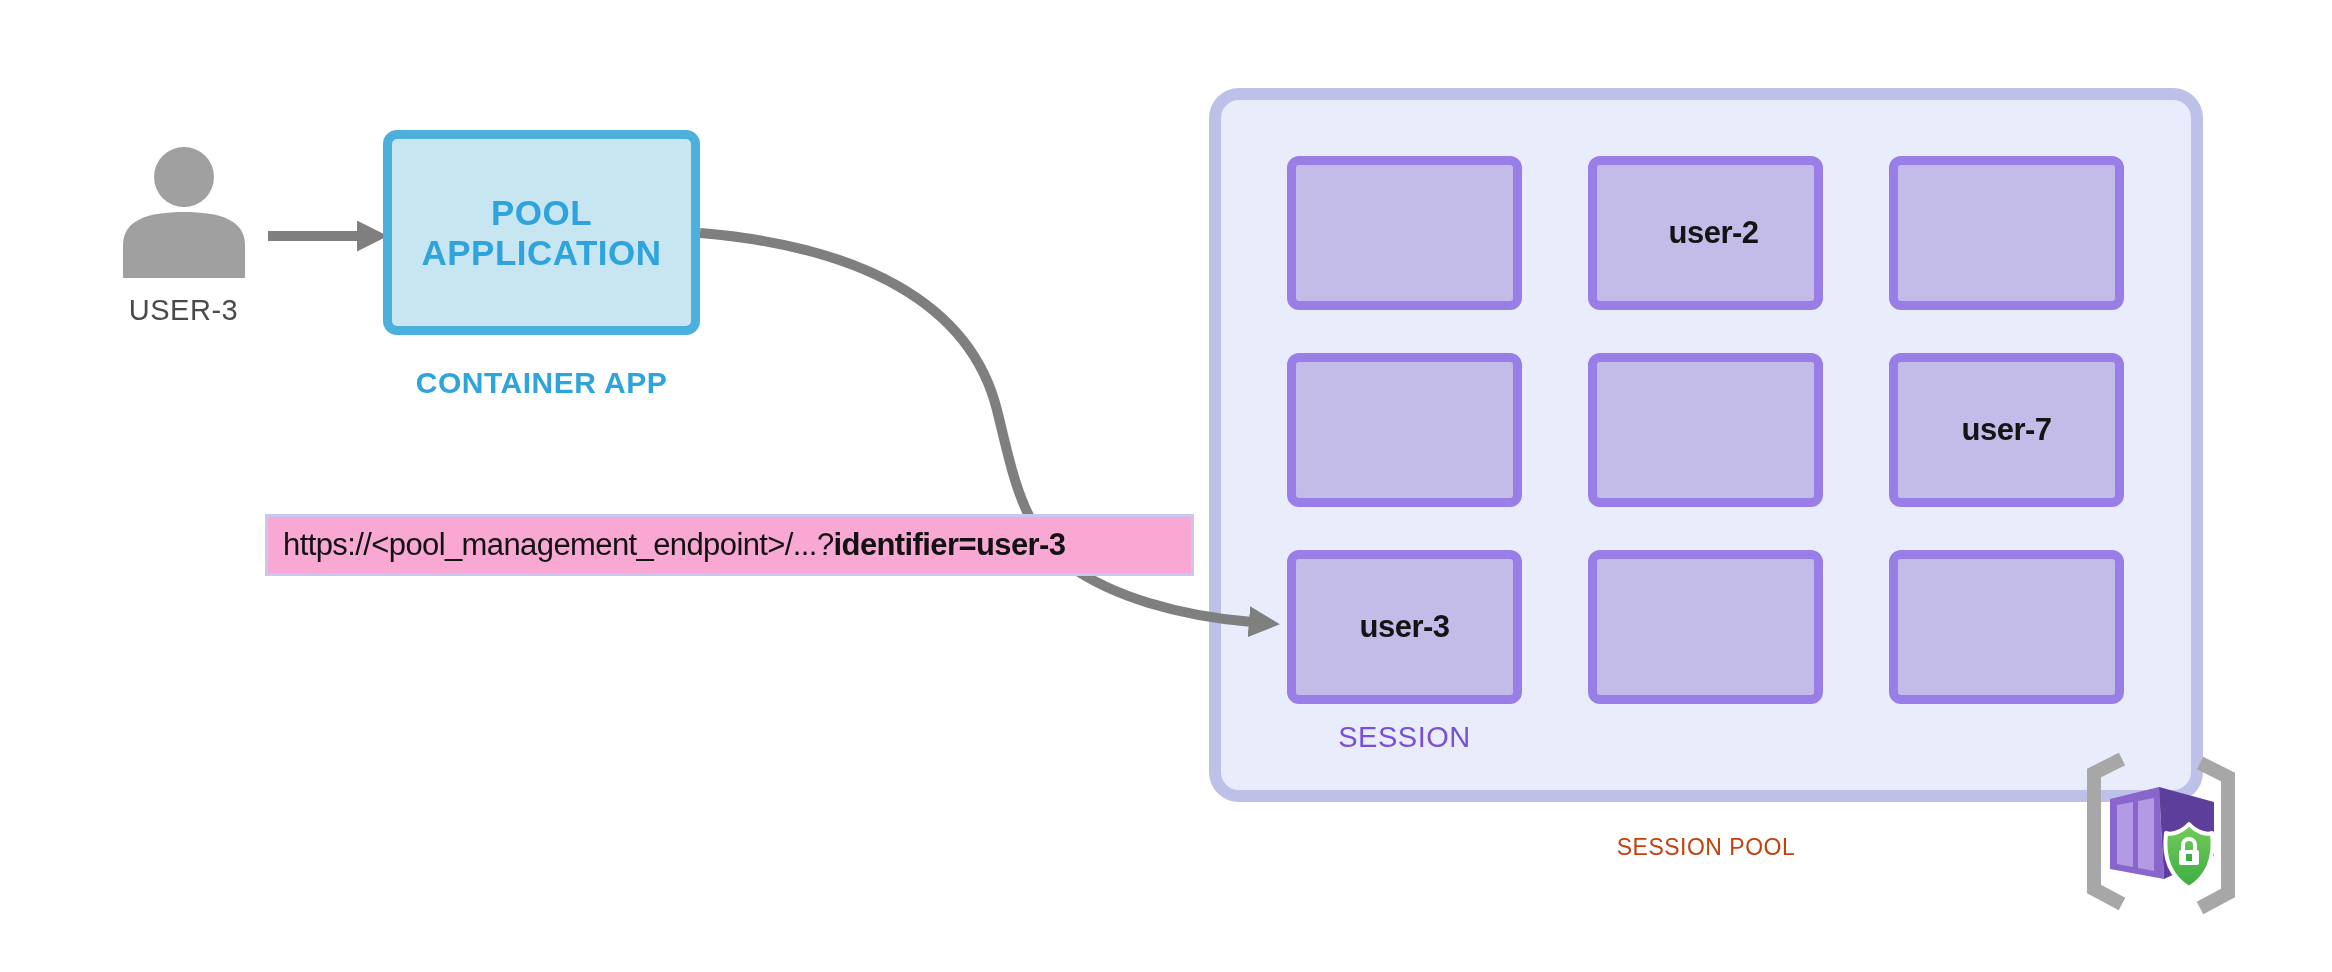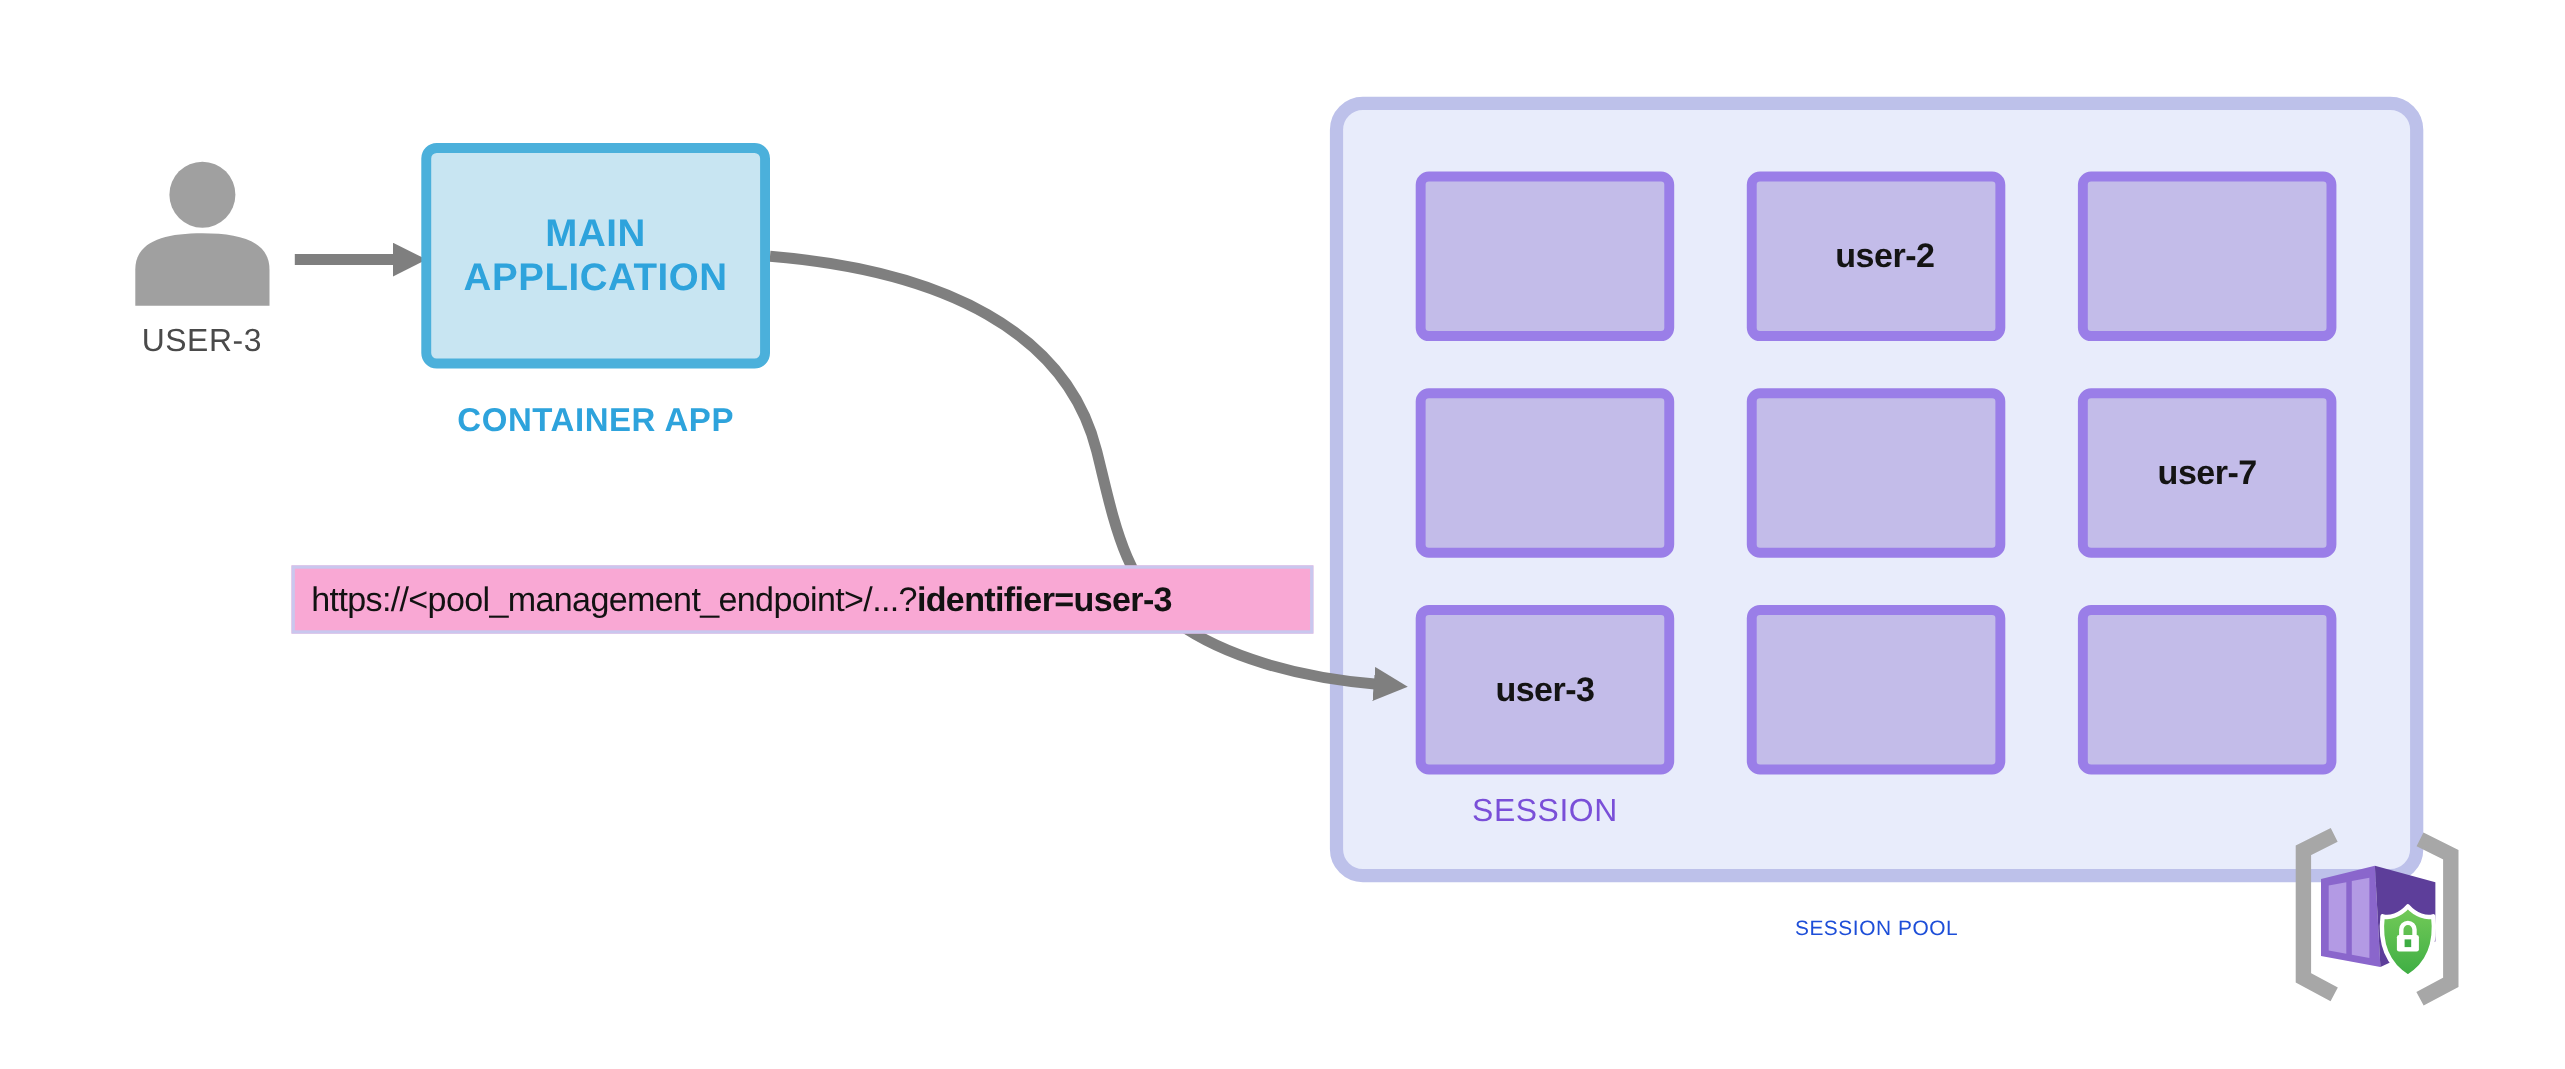--- a/index.html
+++ b/index.html
@@ -56,21 +56,21 @@
   }
   .r0{top:56px;} .r1{top:253px;} .r2{top:450px;}
   .c0{left:66px;} .c1{left:367px;padding-left:16px;} .c2{left:668px;}
 
   #session-label{
     position:absolute;left:66px;top:621px;width:235px;text-align:center;
     font-size:29px;font-weight:500;color:#7a4fd8;letter-spacing:0.5px;
   }
   #session-pool-label{
     left:1209px;top:834px;width:994px;text-align:center;
-    font-size:19px;font-weight:500;color:#1d4ed8;letter-spacing:0.5px;
+    font-size:23px;font-weight:500;color:#c2410c;letter-spacing:0.5px;
   }
 
   svg{display:block;}
   #connector-layer{left:0;top:0;pointer-events:none;}
   #user-icon{left:118px;top:142px;}
   #sessions-icon{left:2070px;top:735px;}
 </style>
 </head>
 <body>
 
@@ -120,21 +120,21 @@
   <span class="url-text"><span>https://&lt;pool_management_endpoint&gt;/...?</span><b>identifier=user-3</b></span>
 </div>
 
 <svg class="abs" id="user-icon" width="132" height="142" viewBox="0 0 132 142">
   <circle cx="66" cy="35" r="30" fill="#a0a0a0"></circle>
   <path d="M 5,136 L 5,103 C 5,78 30,70 66,70 C 102,70 127,78 127,103 L 127,136 Z" fill="#a0a0a0"></path>
 </svg>
 <div class="abs" id="user-label">USER-3</div>
 
 <div class="abs" id="main-app-box">
-  <div class="line">MAIN</div>
+  <div class="line">POOL</div>
   <div class="line">APPLICATION</div>
 </div>
 <div class="abs" id="container-app-label">CONTAINER APP</div>
 
 <svg class="abs" id="sessions-icon" width="190" height="190" viewBox="2070 735 190 190">
 
   <path d="M 2122,759 L 2094,773 L 2094,889 L 2122,904" stroke="#a7a7a7" stroke-width="14" fill="none"></path>
   <path d="M 2200,763 L 2228,777 L 2228,893 L 2200,908" stroke="#a7a7a7" stroke-width="14" fill="none"></path>
 
   <g>

